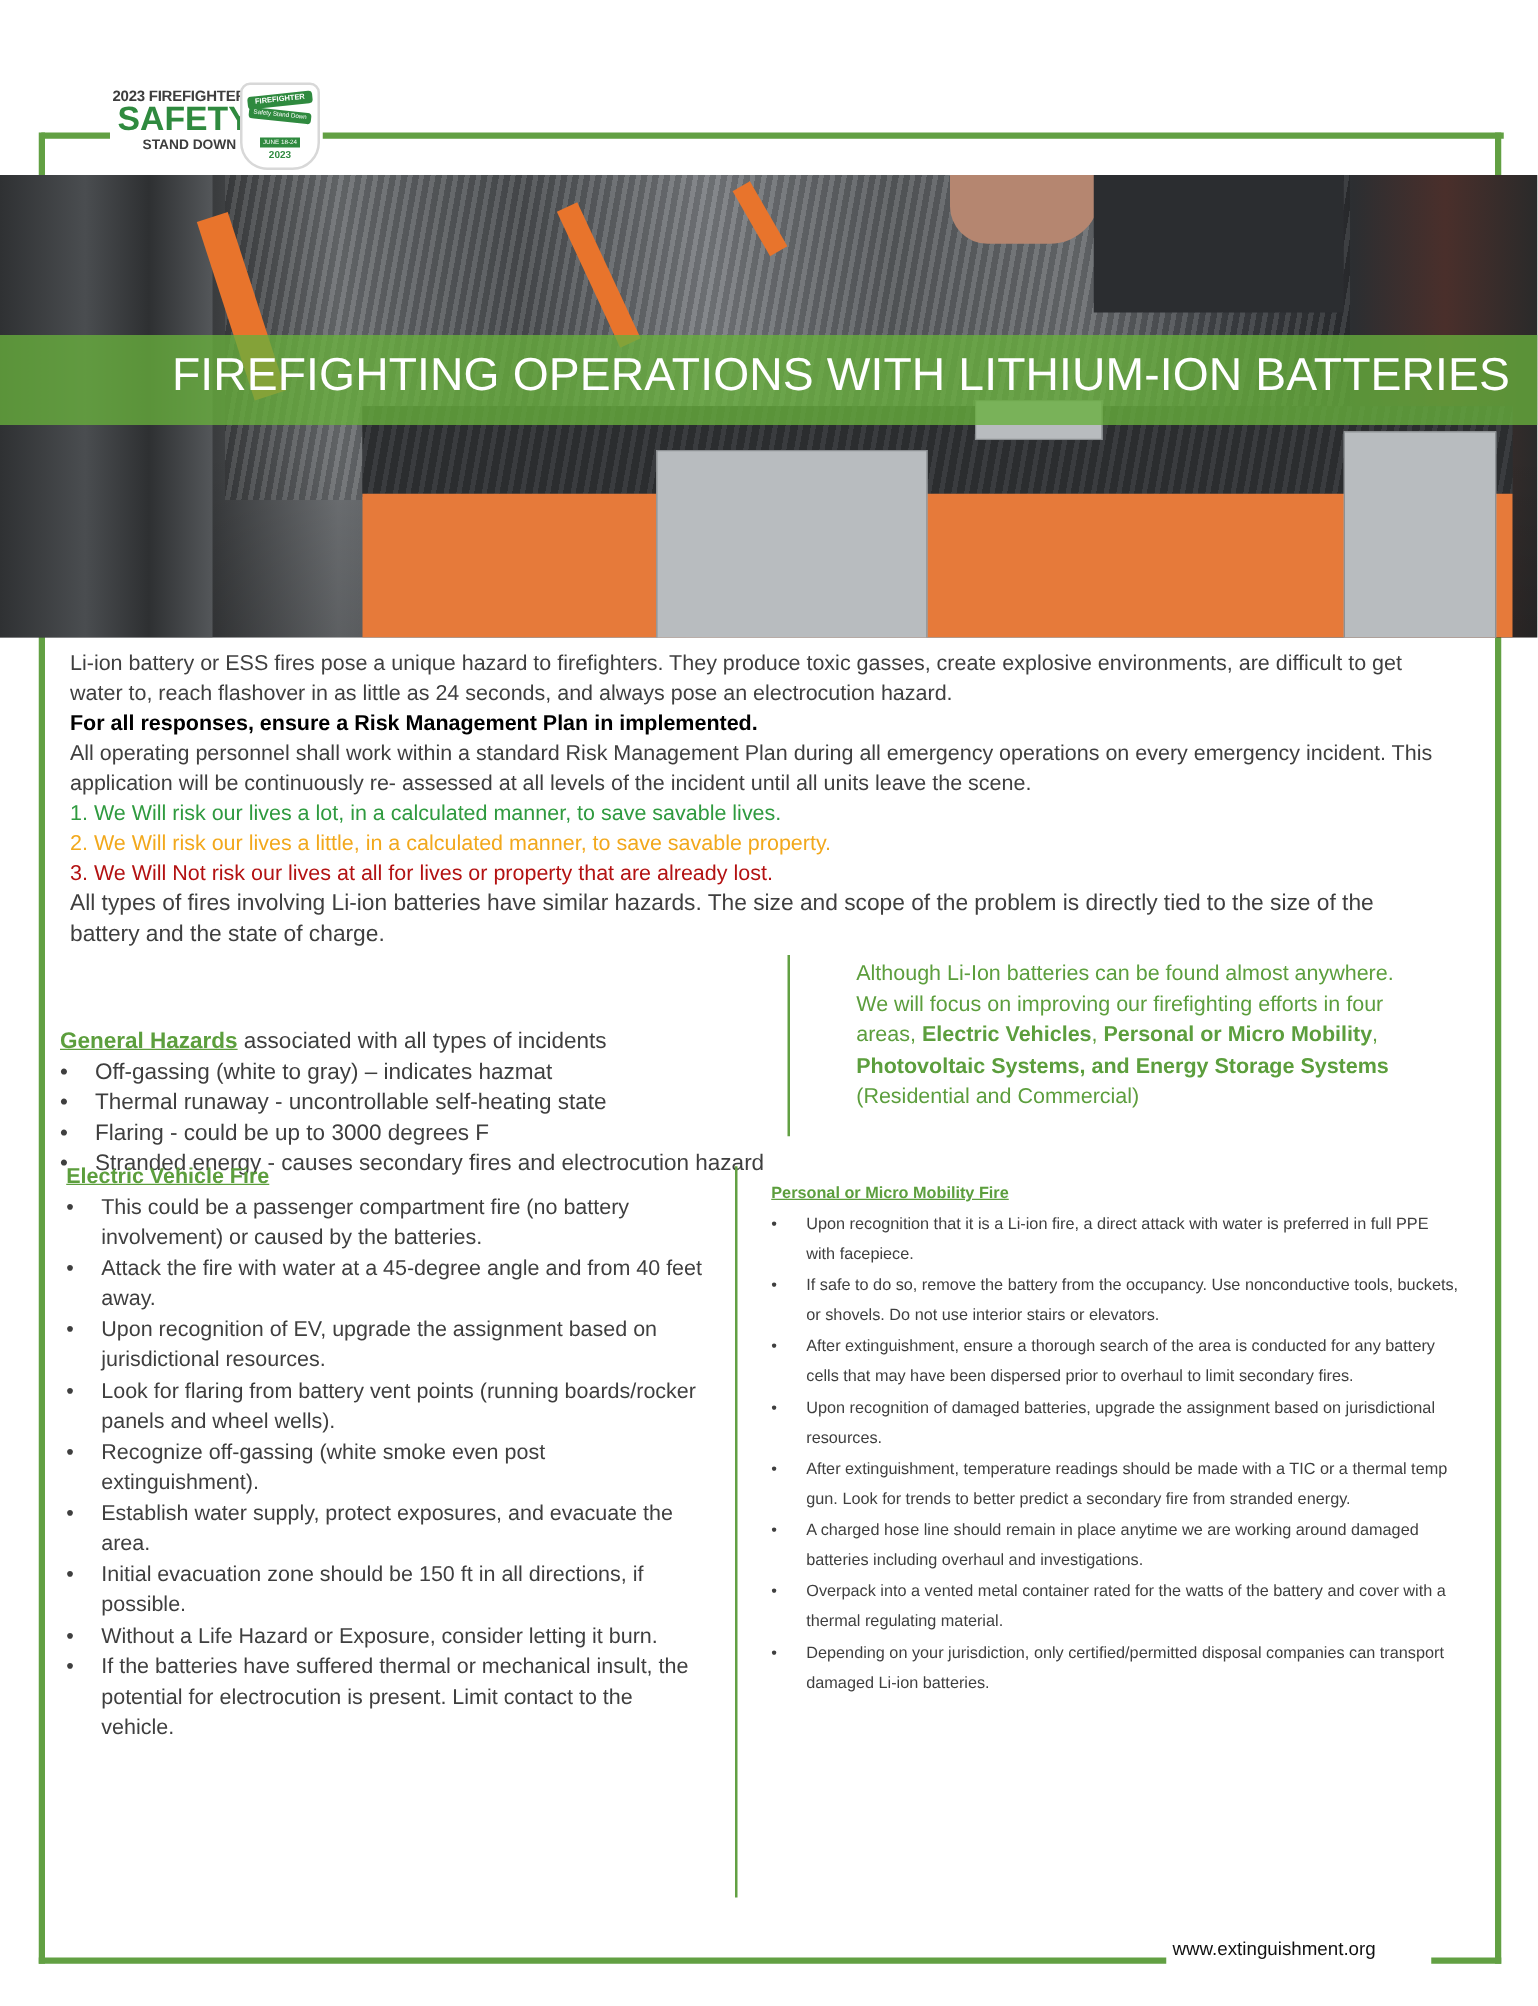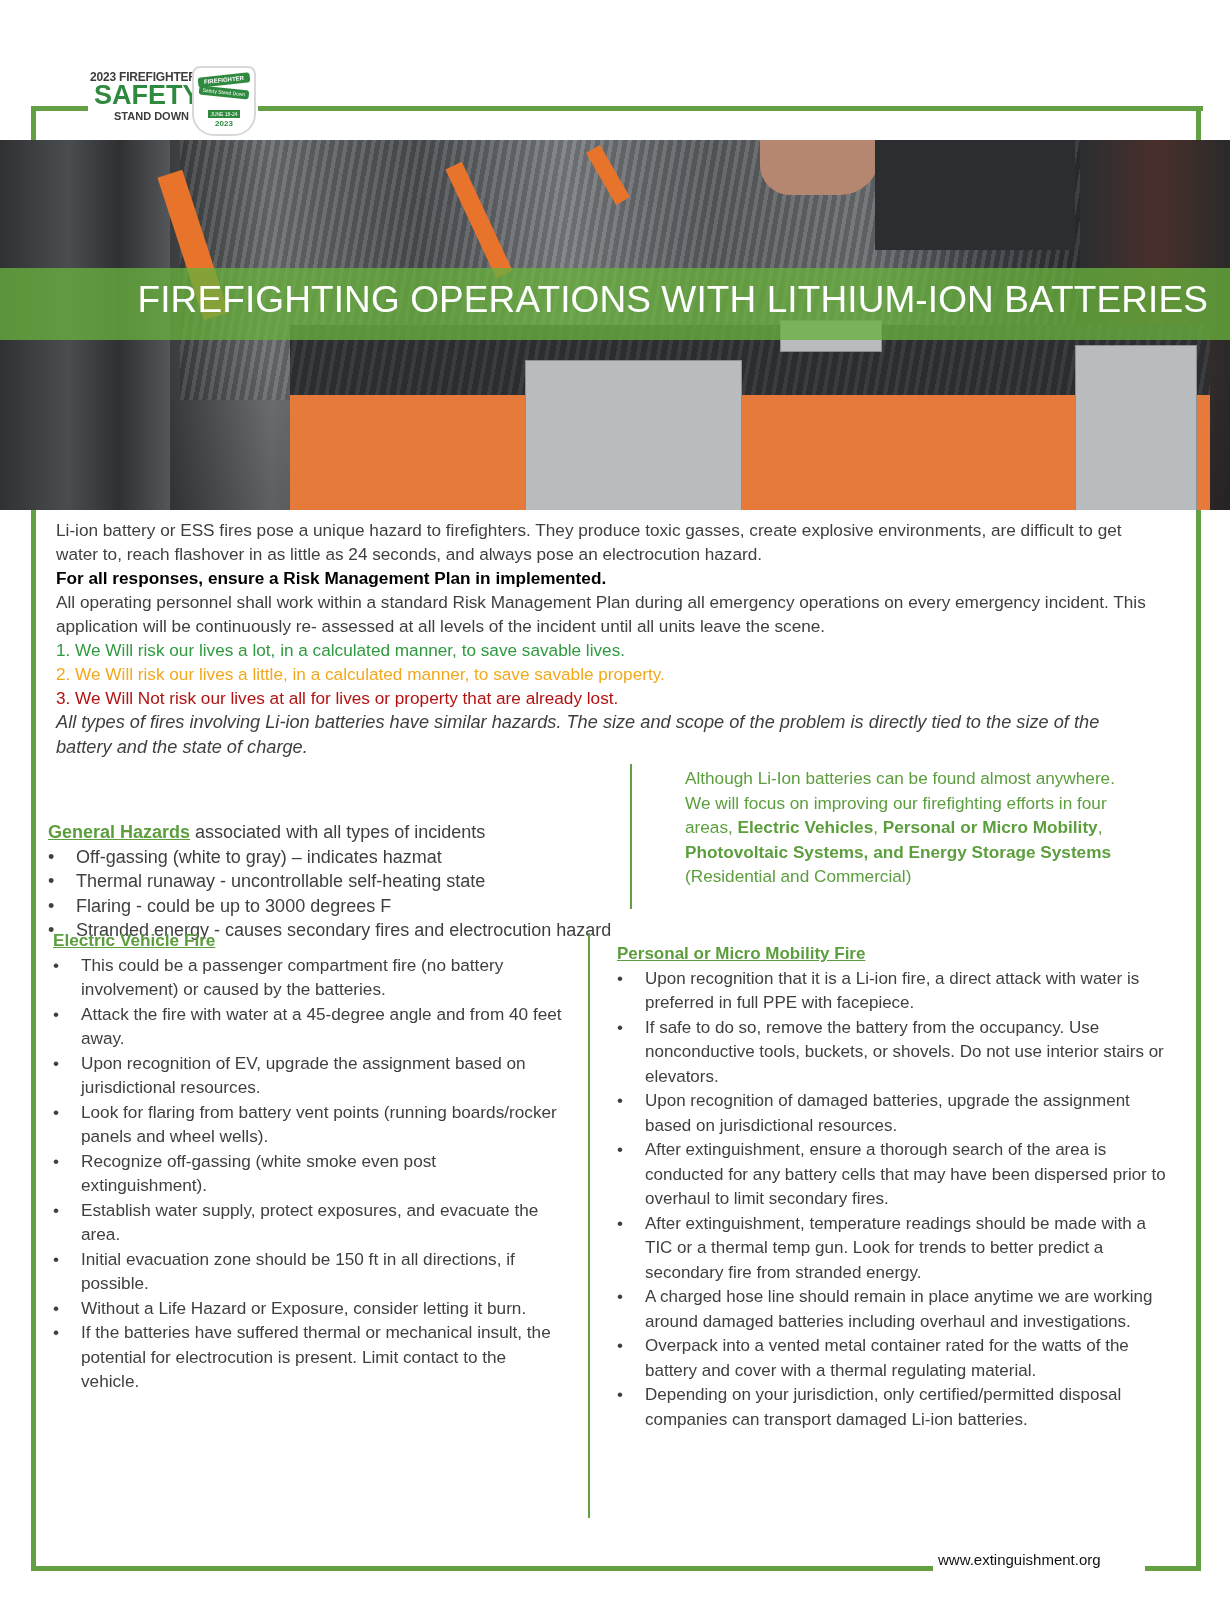--- a/index.html
+++ b/index.html
@@ -51,34 +51,34 @@
   .title { left:68px; top:279px; width:1140px; font-size:37px; color:#ffffff; white-space:nowrap; letter-spacing:0.1px;text-align:right; }
 
   
   .body-text { left:56px; width:1100px; font-size:17.2px; line-height:24px; }
   .p-intro { top:518px; color:#3f3f3f; }
   .p-bold { top:566px; color:#000; font-weight:bold; }
   .p-plan { top:590px; color:#3f3f3f; }
   .p-r1 { top:638px; color:#2f9a3f; }
   .p-r2 { top:662px; color:#f2a81c; }
   .p-r3 { top:686px; color:#b31212; }
-  .p-italic { top:710px; color:#3f3f3f; font-style:italic; font-size:18.2px; line-height:25px; }
+  .p-italic { top:710px; color:#3f3f3f; font-size:18.2px; line-height:25px; }
 
   .gh { left:48px; top:820px; width:600px; font-size:18px; line-height:24.5px; color:#3f3f3f; }
   .sec-head { color:#5c9e3d; font-weight:bold; text-decoration:underline; }
   ul.bul { list-style:none; margin:0; padding:0; }
   ul.bul li { position:relative; padding-left:28px; }
   ul.bul li::before { content:"\2022"; position:absolute; left:0; top:0; color:#3f3f3f; }
 
   .divider1 { left:630px; top:764px; width:2px; height:145px; background:#62a043; }
   .focus { left:685px; top:766px; width:440px; font-size:17.2px; line-height:24.5px; color:#5c9e3d; }
   .focus b { font-weight:bold; }
 
   .ev { left:53px; top:928px; width:510px; font-size:17.2px; line-height:24.5px; color:#3f3f3f; }
-  .pm { left:617px; top:942px; width:550px; font-size:17px; line-height:24.5px; color:#3f3f3f; }
+  .pm { left:617px; top:942px; width:550px; font-size:13px; line-height:24.5px; color:#3f3f3f; }
   .divider2 { left:588px; top:933px; width:2px; height:585px; background:#62a043; }
 
   .footer-url { left:938px; top:1551px; font-size:15px; color:#111; white-space:nowrap; }
 </style>
 </head>
 <body>
 
 <div class="abs frame-top-left"></div>
 <div class="abs frame-top-right"></div>
 <div class="abs frame-left"></div>
@@ -155,22 +155,22 @@
   </ul>
 </div>
 
 <div class="abs divider2"></div>
 
 <div class="abs pm">
   <div class="sec-head">Personal or Micro Mobility Fire</div>
   <ul class="bul">
     <li>Upon recognition that it is a Li-ion fire, a direct attack with water is preferred in full PPE with facepiece.</li>
     <li>If safe to do so, remove the battery from the occupancy. Use nonconductive tools, buckets, or shovels. Do not use interior stairs or elevators.</li>
+    <li>After extinguishment, ensure a thorough search of the area is conducted for any battery cells that may have been dispersed prior to overhaul to limit secondary fires.</li>
     <li>Upon recognition of damaged batteries, upgrade the assignment based on jurisdictional resources.</li>
-    <li>After extinguishment, ensure a thorough search of the area is conducted for any battery cells that may have been dispersed prior to overhaul to limit secondary fires.</li>
     <li>After extinguishment, temperature readings should be made with a TIC or a thermal temp gun. Look for trends to better predict a secondary fire from stranded energy.</li>
     <li>A charged hose line should remain in place anytime we are working around damaged batteries including overhaul and investigations.</li>
     <li>Overpack into a vented metal container rated for the watts of the battery and cover with a thermal regulating material.</li>
     <li>Depending on your jurisdiction, only certified/permitted disposal companies can transport damaged Li-ion batteries.</li>
   </ul>
 </div>
 
 <a class="abs footer-url">www.extinguishment.org</a>
 
 </body></html>

